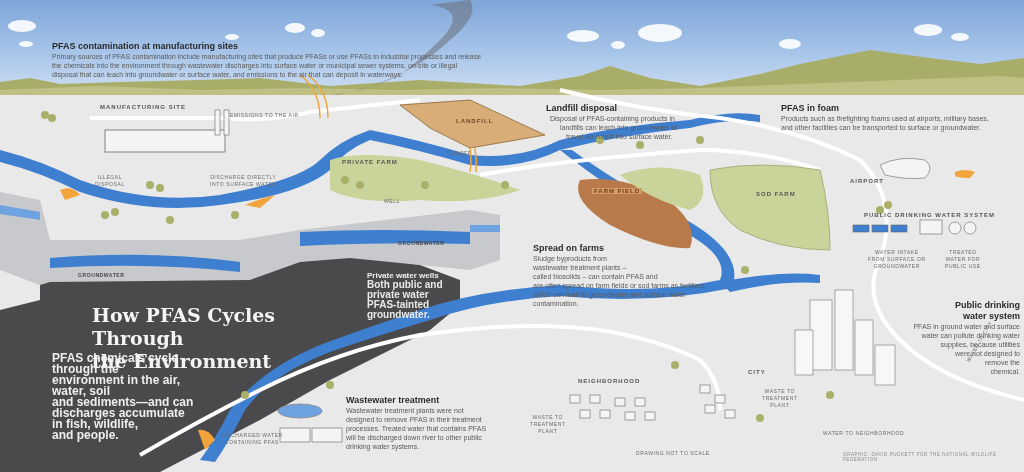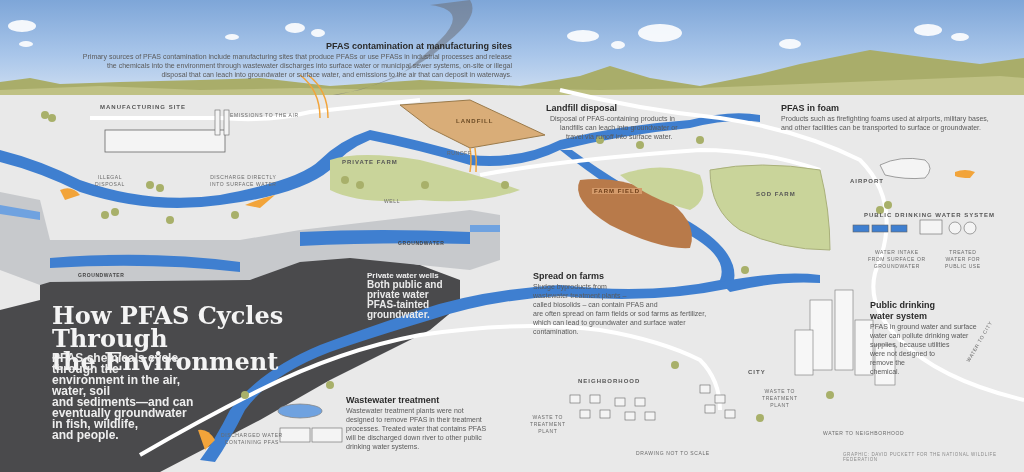--- a/index.html
+++ b/index.html
@@ -7,21 +7,21 @@
   body { position: relative; font-family: "Liberation Sans", "DejaVu Sans", sans-serif; color: #3a3a3a; }
   .stage { position: absolute; left: 0; top: 0; width: 1024px; height: 472px; }
   .sky { position: absolute; left: 0; top: 0; width: 1024px; height: 100px;
          background: linear-gradient(180deg, #7ea6d8 0%, #a9c6ea 55%, #d3e1f2 100%); }
   svg.scene { position: absolute; left: 0; top: 0; }
   .abs { position: absolute; }
   .hd { font-weight: bold; font-size: 9px; color: #2b2b2b; line-height: 11px; }
   .bd { font-size: 7px; color: #5a5a5a; line-height: 9px; }
   .lbl { font-size: 6px; letter-spacing: 1px; color: #555; font-weight: bold; text-transform: uppercase; }
   .sm { font-size: 5px; letter-spacing: 0.6px; color: #6a6a6a; text-transform: uppercase; line-height: 7px; text-align: center; }
-  .title { font-family: "DejaVu Serif", "Liberation Serif", serif; font-weight: bold; font-size: 24px; line-height: 23px; color: #f4f4f4; }
+  .title { font-family: "DejaVu Serif", "Liberation Serif", serif; font-weight: bold; font-size: 19px; line-height: 23px; color: #f4f4f4; margin-left: 40px; }
   .intro { font-size: 12px; line-height: 11px; color: #eeeeee; font-weight: bold; }
   .wells-hd { font-weight: bold; font-size: 8px; color: #f0f0f0; }
   .wells-bd { font-size: 10px; line-height: 10px; color: #eaeaea; font-weight: bold; }
   .credit { font-size: 4.5px; letter-spacing: 0.6px; color: #8a8a8a; text-transform: uppercase; }
 </style>
 </head>
 <body>
 
 <div class="stage">
 
@@ -144,21 +144,21 @@
       <circle cx="880" cy="210" r="4"></circle>
         <circle cx="888" cy="205" r="4"></circle>
         <circle cx="245" cy="395" r="4"></circle>
         <circle cx="330" cy="385" r="4"></circle>
       <circle cx="760" cy="418" r="4"></circle>
         <circle cx="830" cy="395" r="4"></circle>
         <circle cx="675" cy="365" r="4"></circle>
     </g>
   </svg>
 
-  <div class="abs" style="left:52px; top:41px; width:460px;text-align:right;">
+  <div class="abs" style="left:52px; top:41px; width:460px;">
     <div class="hd">PFAS contamination at manufacturing sites</div>
     <div class="bd">Primary sources of PFAS contamination include manufacturing sites that produce PFASs or use PFASs in industrial processes and release</div>
     <div class="bd">the chemicals into the environment through wastewater discharges into surface water or municipal sewer systems, on-site or illegal</div>
     <div class="bd">disposal that can leach into groundwater or surface water, and emissions to the air that can deposit in waterways.</div>
   </div>
 
   <div class="abs lbl" style="left:100px; top:104px;">MANUFACTURING SITE</div>
   <div class="abs sm" style="left:230px; top:112px;">EMISSIONS TO THE AIR</div>
   <div class="abs sm" style="left:95px; top:174px;">
     <div>ILLEGAL</div>
@@ -198,21 +198,21 @@
     <div>WATER INTAKE</div>
     <div>FROM SURFACE OR</div>
     <div>GROUNDWATER</div>
   </div>
   <div class="abs sm" style="left:945px; top:249px;">
     <div>TREATED</div>
     <div>WATER FOR</div>
     <div>PUBLIC USE</div>
   </div>
 
-  <div class="abs" style="left:533px; top:243px; width:200px;margin-top:28px;">
+  <div class="abs" style="left:533px; top:243px; width:200px;">
     <div class="hd">Spread on farms</div>
     <div class="bd">Sludge byproducts from</div>
     <div class="bd">wastewater treatment plants –</div>
     <div class="bd">called biosolids – can contain PFAS and</div>
     <div class="bd">are often spread on farm fields or sod farms as fertilizer,</div>
     <div class="bd">which can lead to groundwater and surface water</div>
     <div class="bd">contamination.</div>
   </div>
 
   <div class="abs" style="left:355px; top:271px; width:110px;margin-left:12px;">
@@ -222,21 +222,21 @@
   </div>
 
   <div class="abs" style="left:52px; top:304px; width:240px;">
     <div class="title">How PFAS Cycles Through</div>
     <div class="title">the Environment</div>
   </div>
   <div class="abs" style="left:52px; top:353px; width:150px;">
     <div class="intro">PFAS chemicals cycle through the</div>
     <div class="intro">environment in the air, water, soil</div>
     <div class="intro">and sediments—and can</div>
-    <div class="intro">eventually groundwater</div>
+    <div class="intro">discharges accumulate</div>
     <div class="intro">in fish, wildlife,</div>
     <div class="intro">and people.</div>
   </div>
 
   <div class="abs" style="left:346px; top:395px; width:150px;">
     <div class="hd">Wastewater treatment</div>
     <div class="bd">Wastewater treatment plants were not</div>
     <div class="bd">designed to remove PFAS in their treatment</div>
     <div class="bd">processes. Treated water that contains PFAS</div>
     <div class="bd">will be discharged down river to other public</div>
@@ -256,21 +256,21 @@
   </div>
   <div class="abs sm" style="left:762px; top:388px;">
     <div>WASTE TO</div>
     <div>TREATMENT</div>
     <div>PLANT</div>
   </div>
   <div class="abs sm" style="left:636px; top:450px;">DRAWING NOT TO SCALE</div>
   <div class="abs sm" style="left:823px; top:430px;">WATER TO NEIGHBORHOOD</div>
   <div class="abs sm" style="left:965px; top:360px; transform:rotate(-60deg); transform-origin:left top;">WATER TO CITY</div>
 
-  <div class="abs" style="left:870px; top:300px; width:150px; text-align:left;">
+  <div class="abs" style="left:870px; top:300px; width:150px; text-align:right;">
     <div class="hd">Public drinking</div>
     <div class="hd">water system</div>
     <div class="bd">PFAS in ground water and surface</div>
     <div class="bd">water can pollute drinking water</div>
     <div class="bd">supplies, because utilities</div>
     <div class="bd">were not designed to</div>
     <div class="bd">remove the</div>
     <div class="bd">chemical.</div>
   </div>
 

